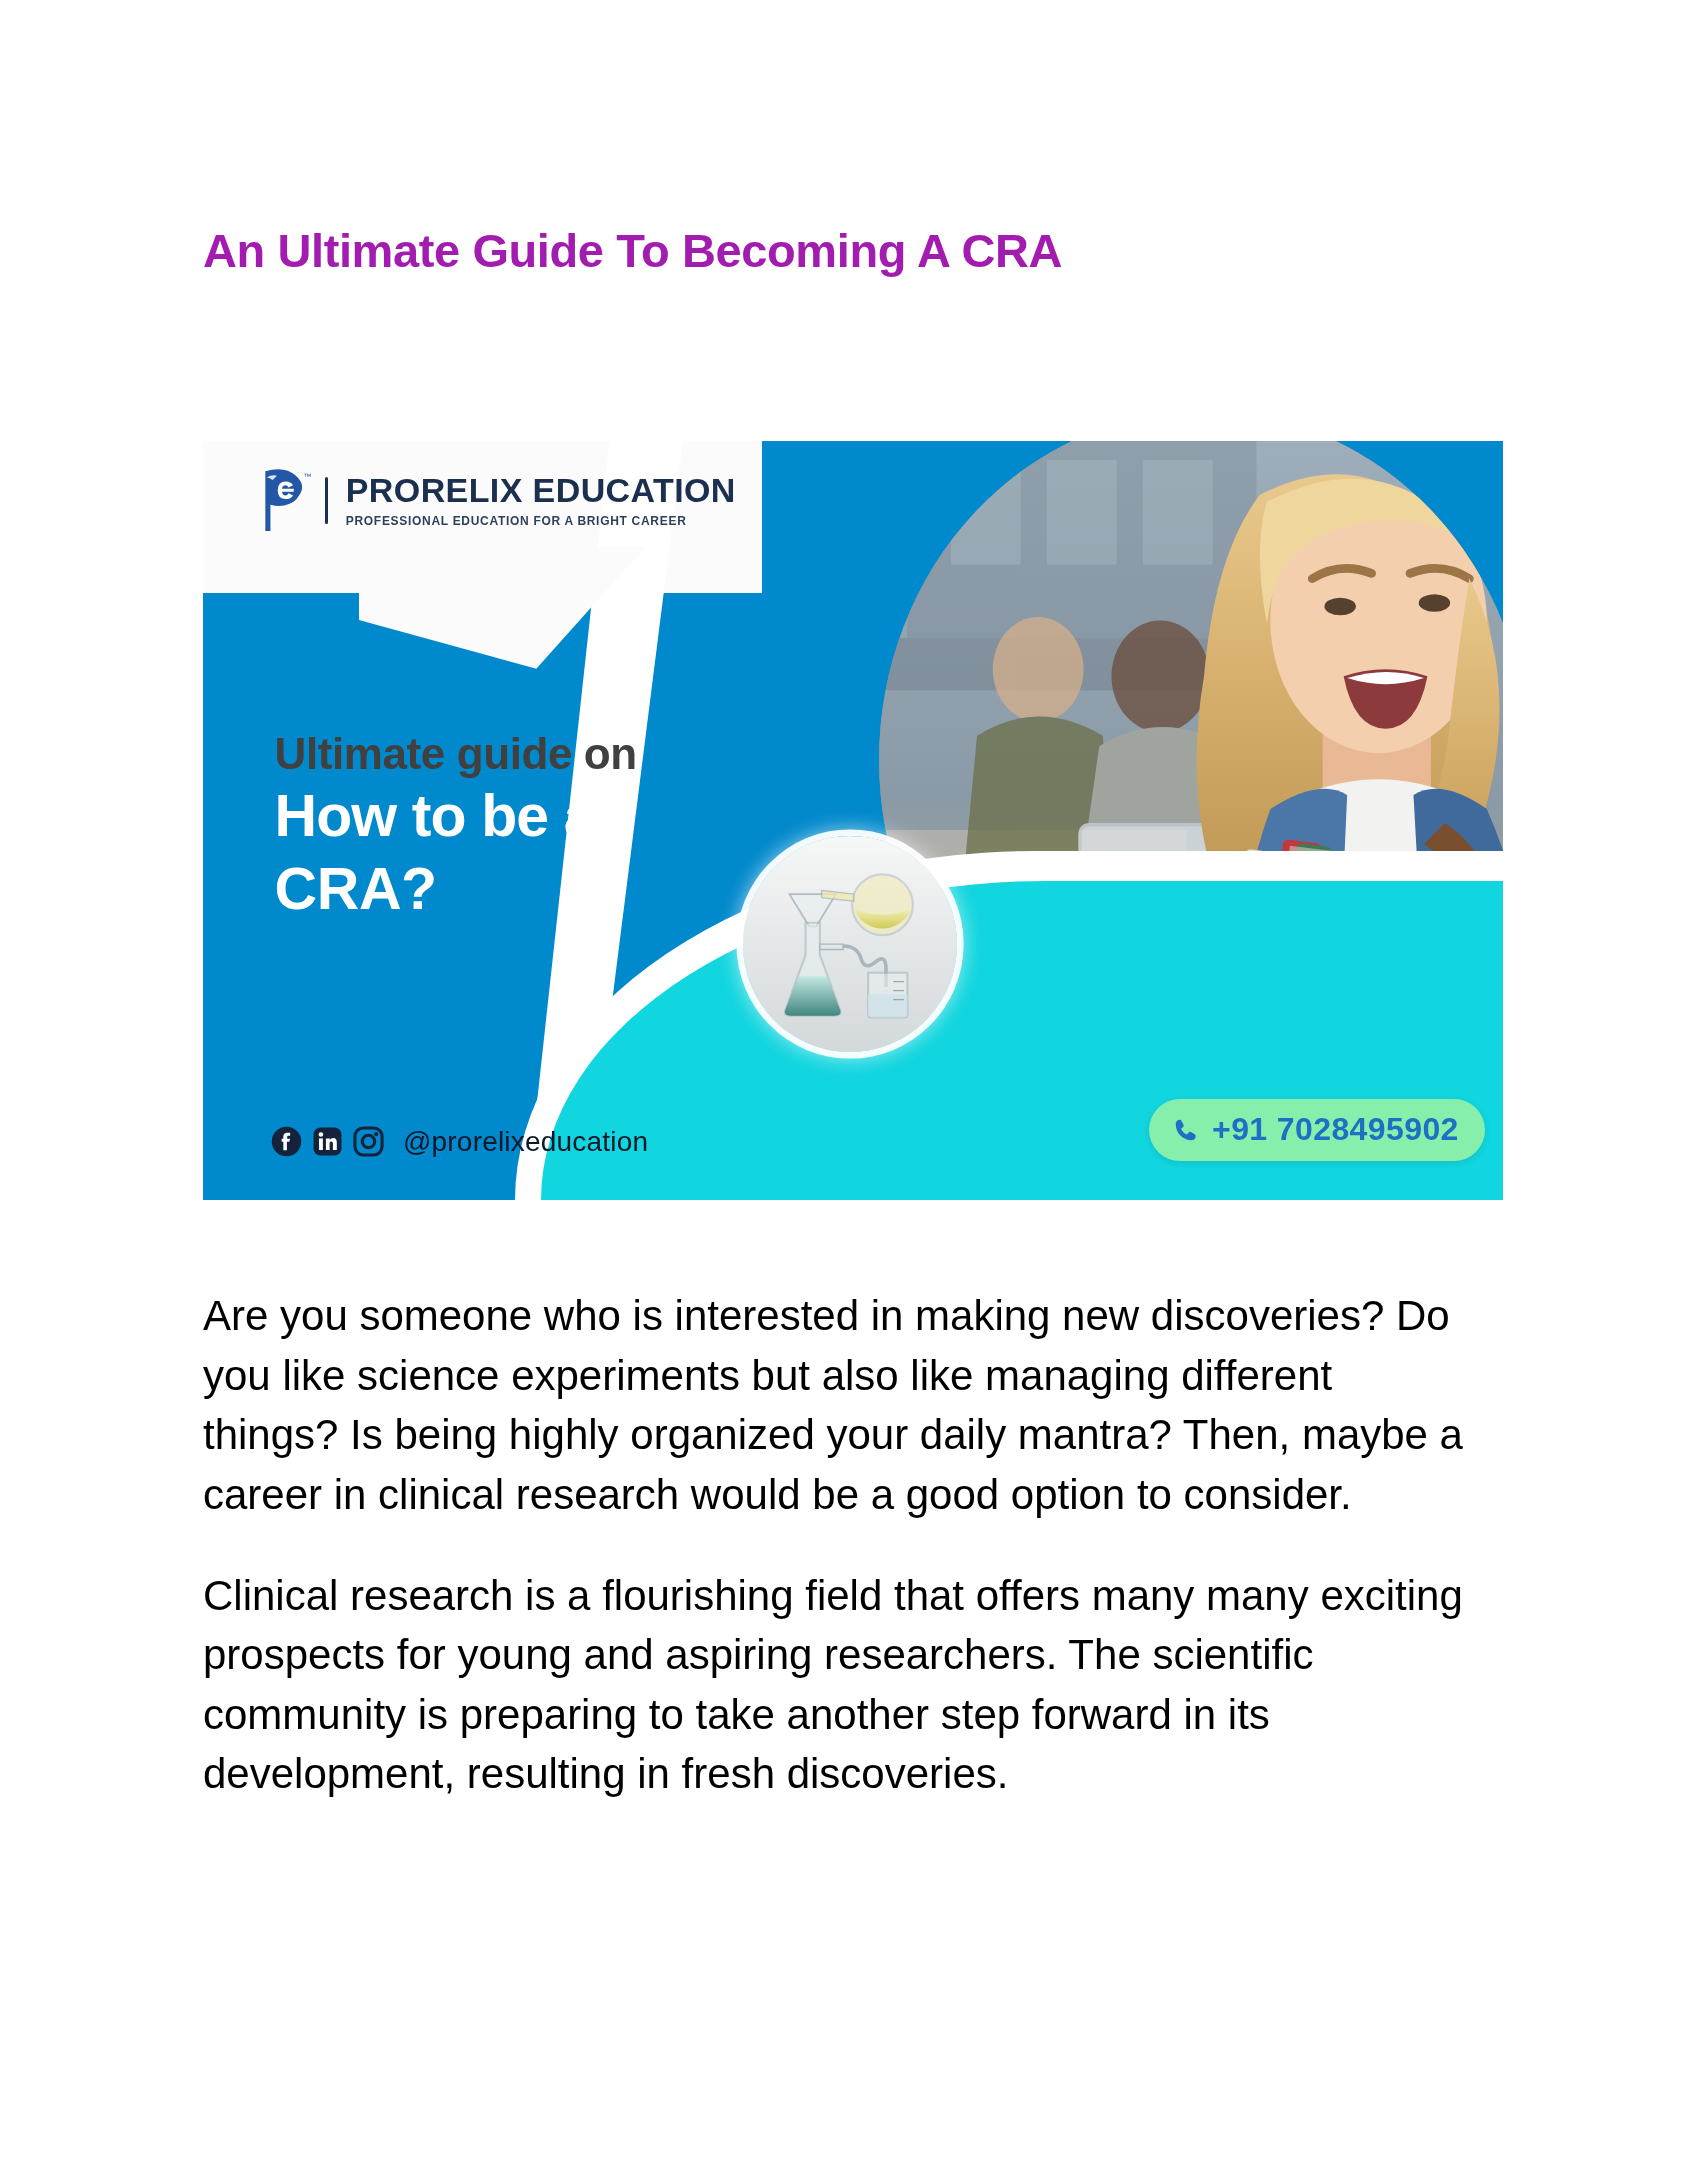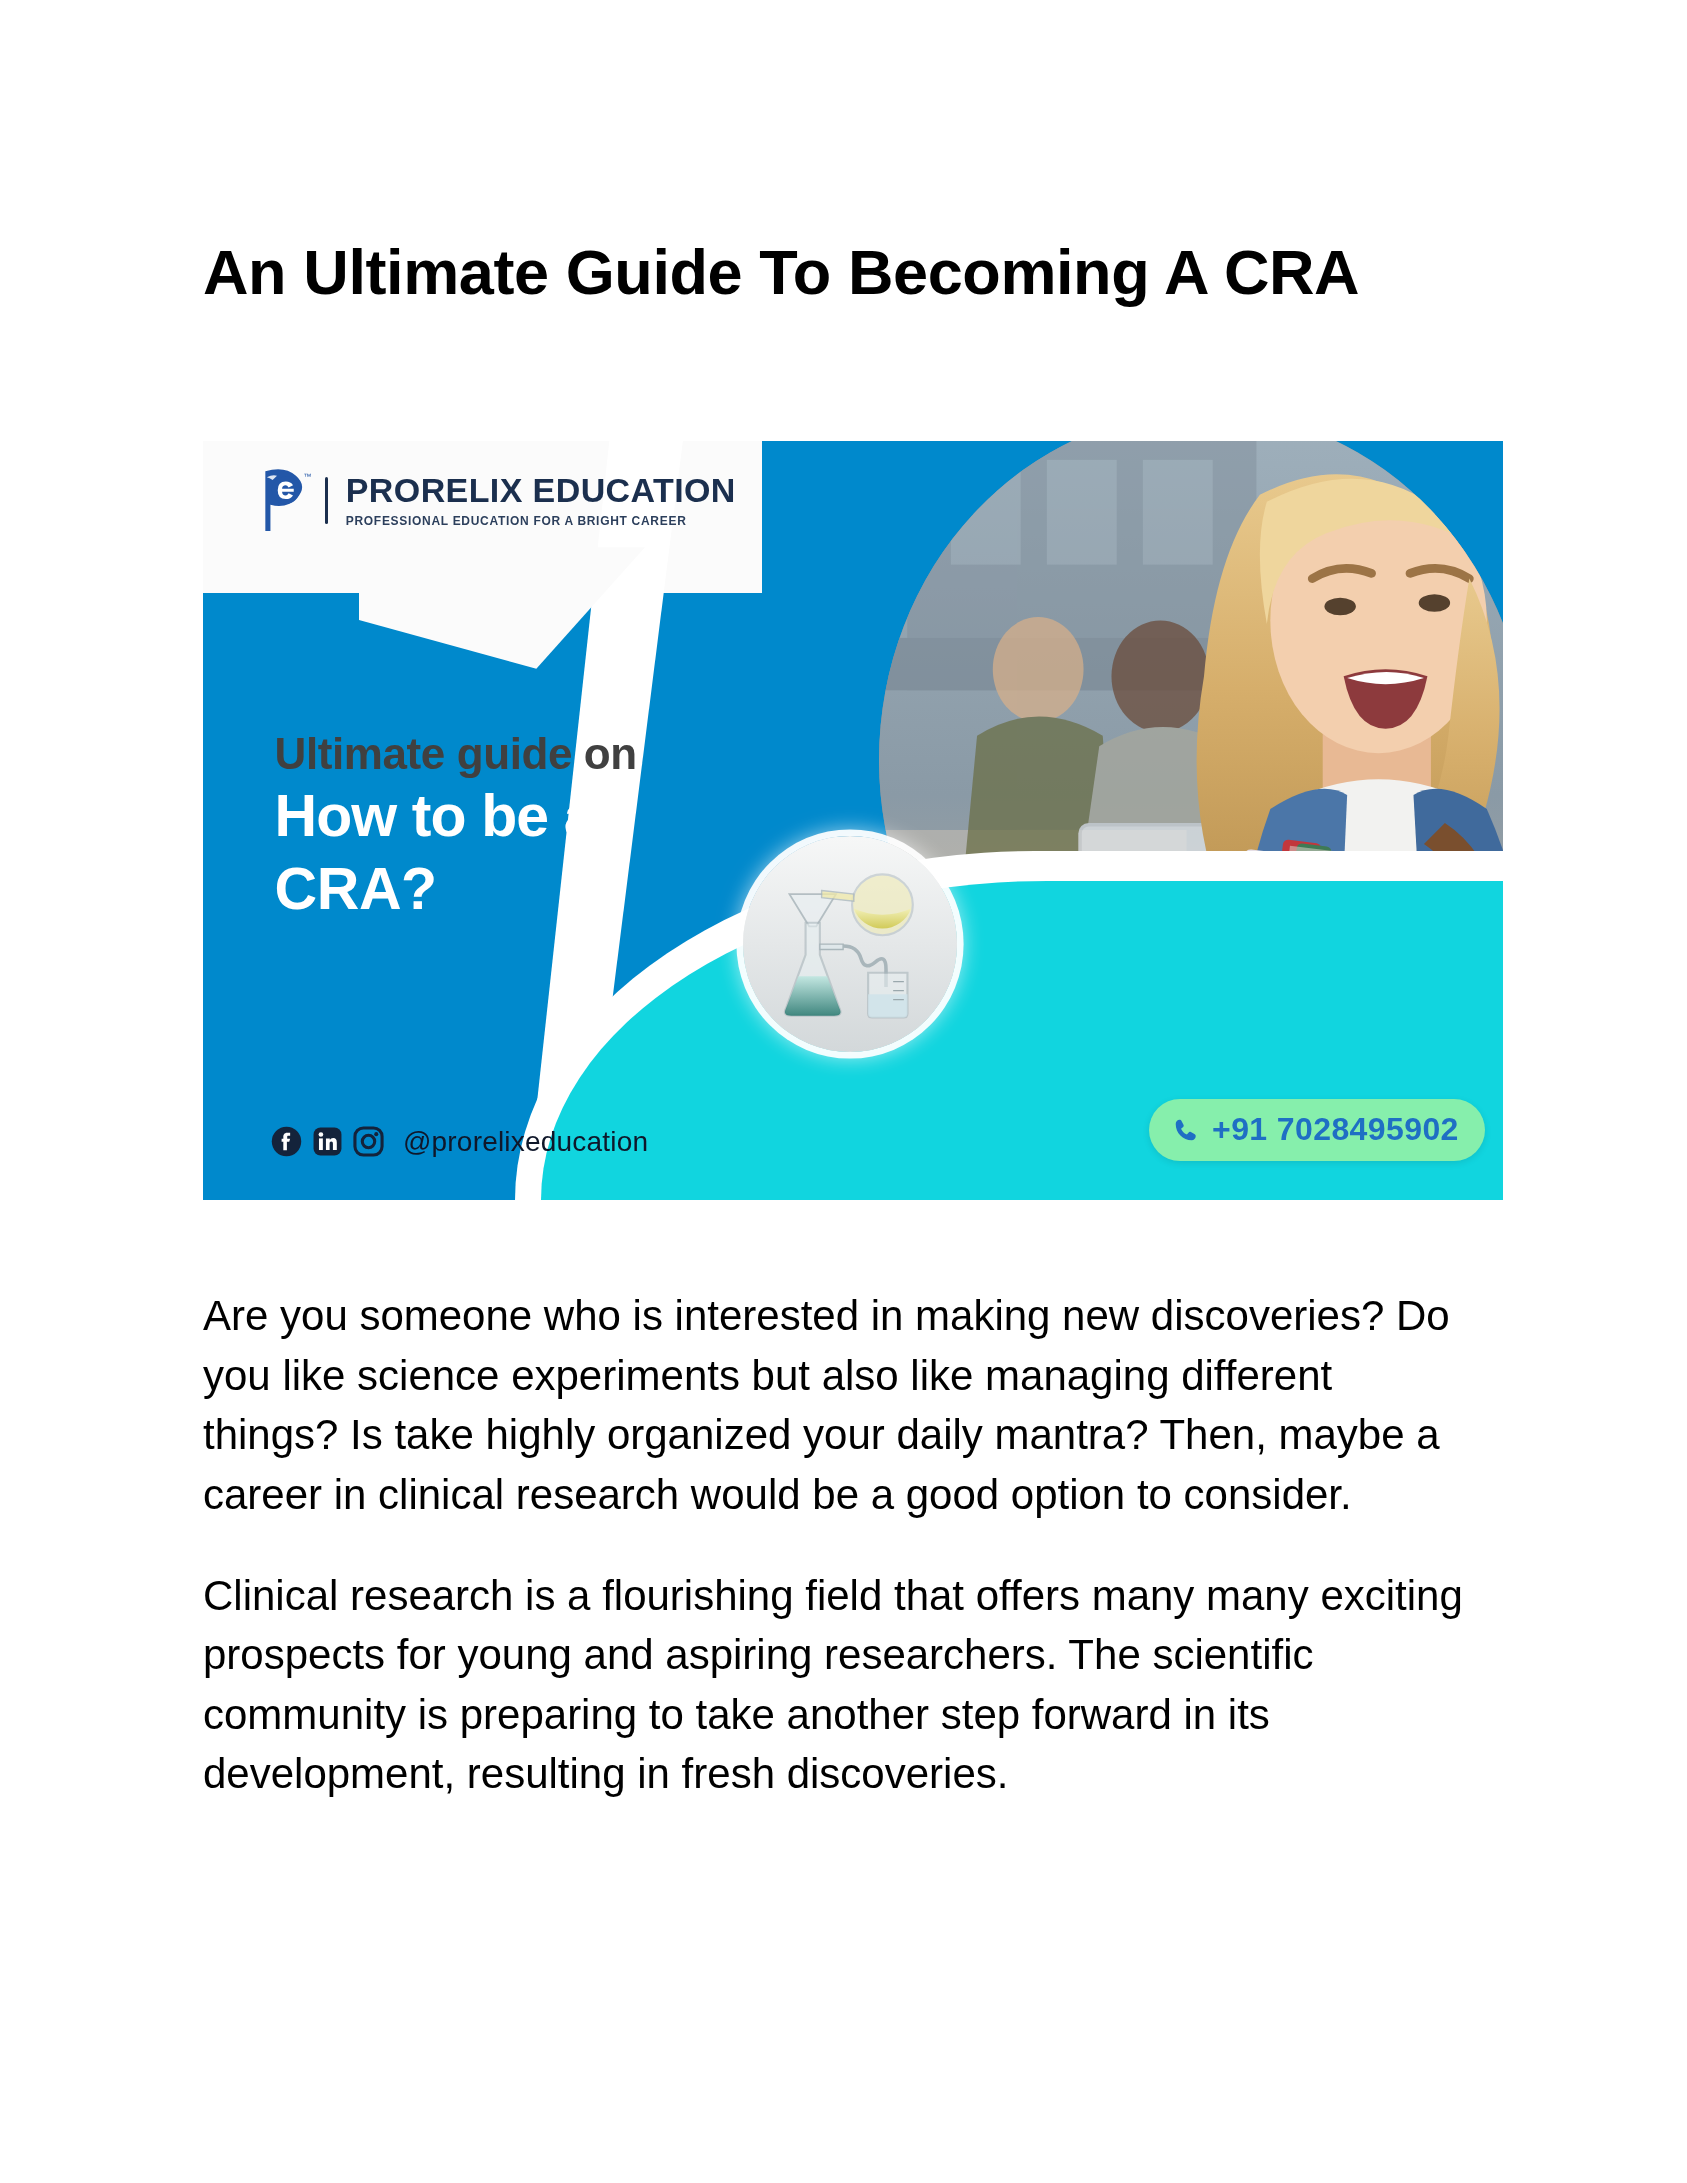--- a/index.html
+++ b/index.html
@@ -23,25 +23,25 @@
     height: 2183px;
     background: #ffffff;
   }
 
   
   .doc-title {
     position: absolute;
     left: 203px;
     top: 188px;
     width: 1299px;
-    font-size: 63px;
+    font-size: 47px;
     line-height: 1.36;
     font-weight: bold;
     letter-spacing: -0.4px;
-    color: #000000;
+    color: #a21caf;
   }
 
   
   .banner {
     position: absolute;
     left: 203px;
     top: 441px;
     width: 1300px;
     height: 759px;
     background: #ffffff;
@@ -465,18 +465,18 @@
     <div class="phone-pill">
       <svg class="phone-icon" viewBox="0 0 40 40">
         <path d="M10.5 5.5c1.6 0 2.6.5 3.3 1.9l2.6 5.1c.7 1.4.3 2.5-.8 3.4l-2 1.6c-.5.4-.6.8-.3 1.4 1.4 3 4.2 5.8 7.2 7.2.6.3 1 .2 1.4-.3l1.6-2c.9-1.1 2-1.5 3.4-.8l5.1 2.6c1.4.7 1.9 1.7 1.9 3.3 0 3.2-2.6 5.8-5.8 5.8C15.7 34.7 5.3 24.3 5.3 11.3c0-3.2 2.6-5.8 5.2-5.8z" fill="#1f6fc4"></path>
       </svg>
       <span class="phone-number">+91 7028495902</span>
     </div>
 
   </div>
 
   <div class="body-copy">
-    <p class="para">Are you someone who is interested in making new discoveries? Do you like science experiments but also like managing different things? Is take highly organized your daily mantra? Then, maybe a career in clinical research would be a good option to consider.</p>
+    <p class="para">Are you someone who is interested in making new discoveries? Do you like science experiments but also like managing different things? Is being highly organized your daily mantra? Then, maybe a career in clinical research would be a good option to consider.</p>
     <p class="para">Clinical research is a flourishing field that offers many many exciting prospects for young and aspiring researchers. The scientific community is preparing to take another step forward in its development, resulting in fresh discoveries.</p>
   </div>
 
 </div>
 
 
 </body></html>

